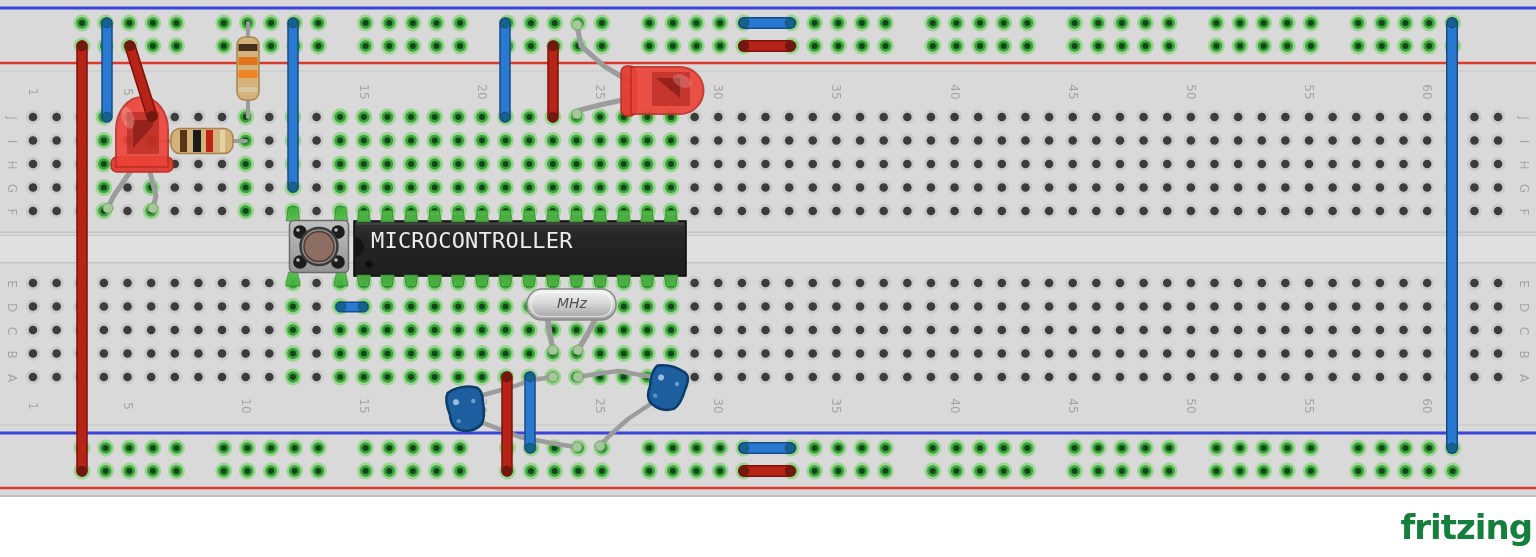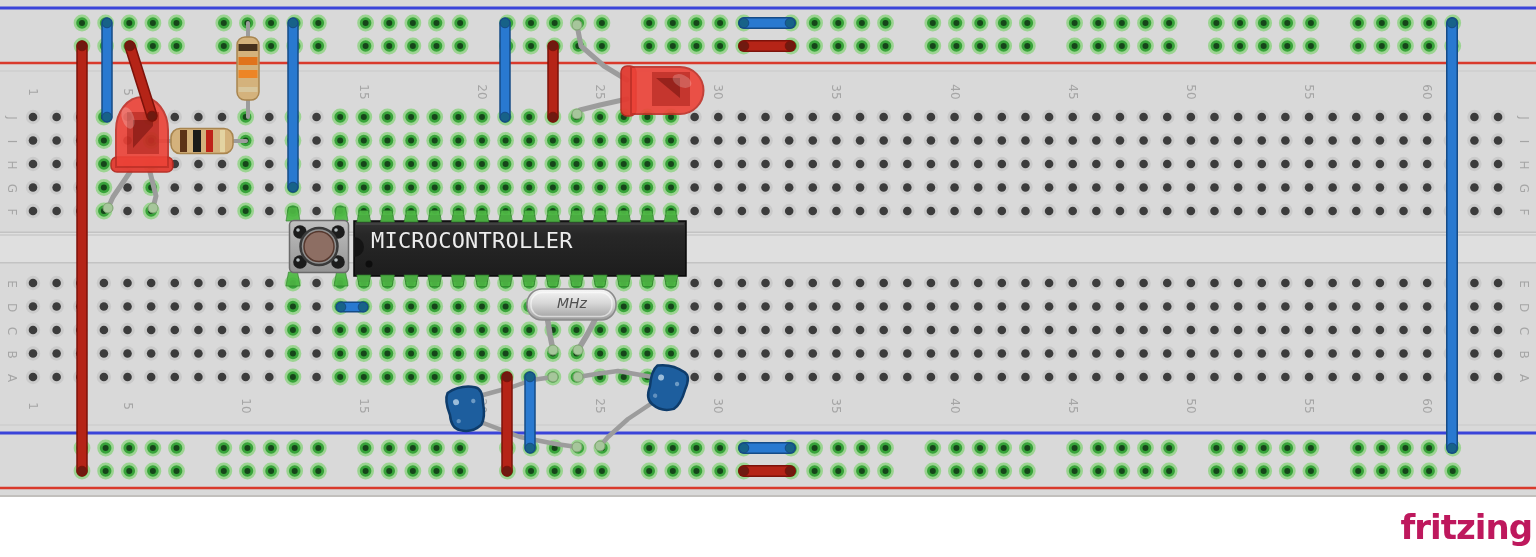--- a/index.html
+++ b/index.html
@@ -1,20 +1,20 @@
 <!DOCTYPE html>
 <html><head>
 <meta charset="utf-8">
 <style>
   html,body{margin:0;padding:0;background:#ffffff;}
   .stage{position:relative;width:1536px;height:557px;background:#ffffff;overflow:hidden;
          font-family:"DejaVu Sans", sans-serif;}
   .board-svg{position:absolute;left:0;top:0;}
   .watermark{position:absolute;right:4px;top:507px;font-family:"DejaVu Sans",sans-serif;
-             font-weight:bold;font-size:34px;letter-spacing:-1px;color:#be185d;margin-left:20px;}
+             font-weight:bold;font-size:34px;letter-spacing:-1px;color:#15803d;margin-left:20px;}
   text{font-family:"DejaVu Sans",sans-serif;}
   .grid-label{font-size:12px;fill:#a5a5a5;}
   .ic-label{font-family:"DejaVu Sans Mono",monospace;font-size:22px;letter-spacing:0.2px;fill:#ececec;}
   .xtal-label{font-size:14px;font-style:italic;fill:#4f4f4f;}
 </style>
 </head>
 <body>
 
 <div class="stage">
   <div>

